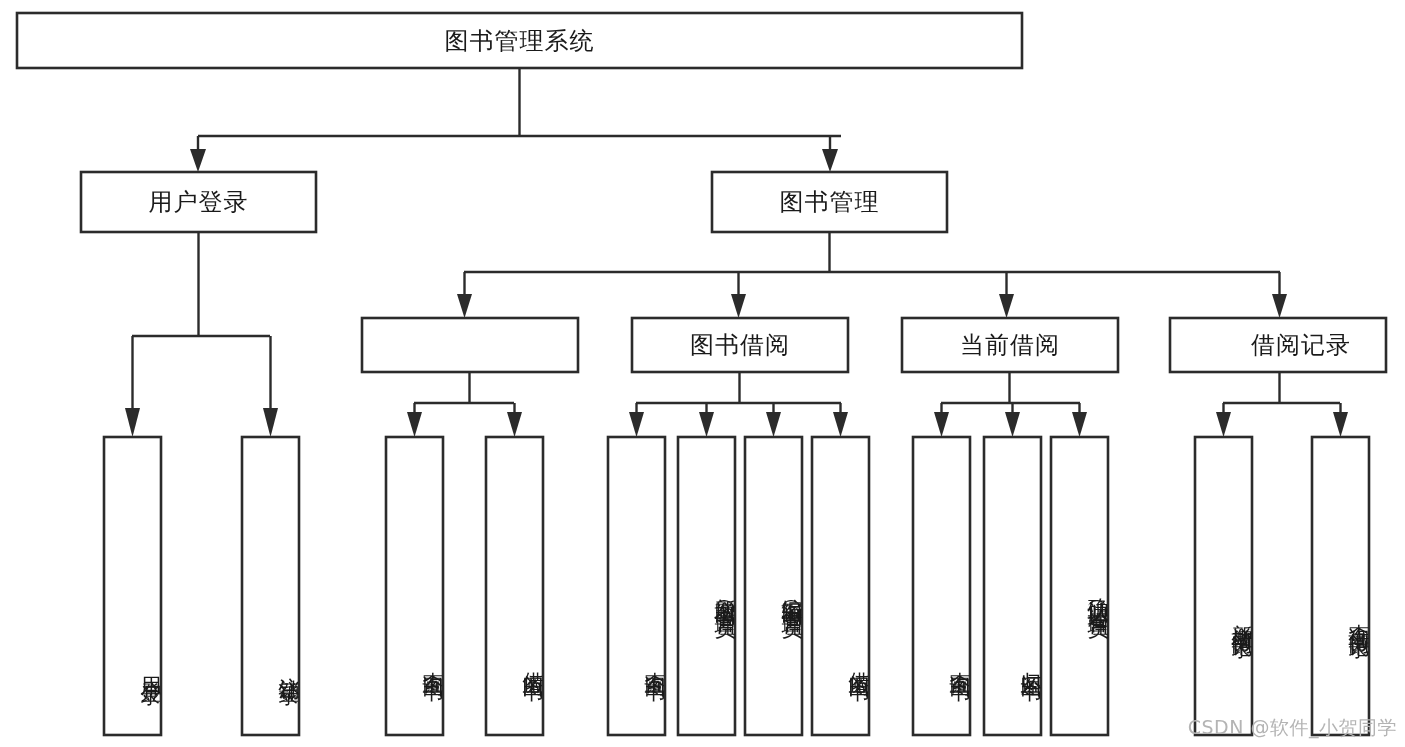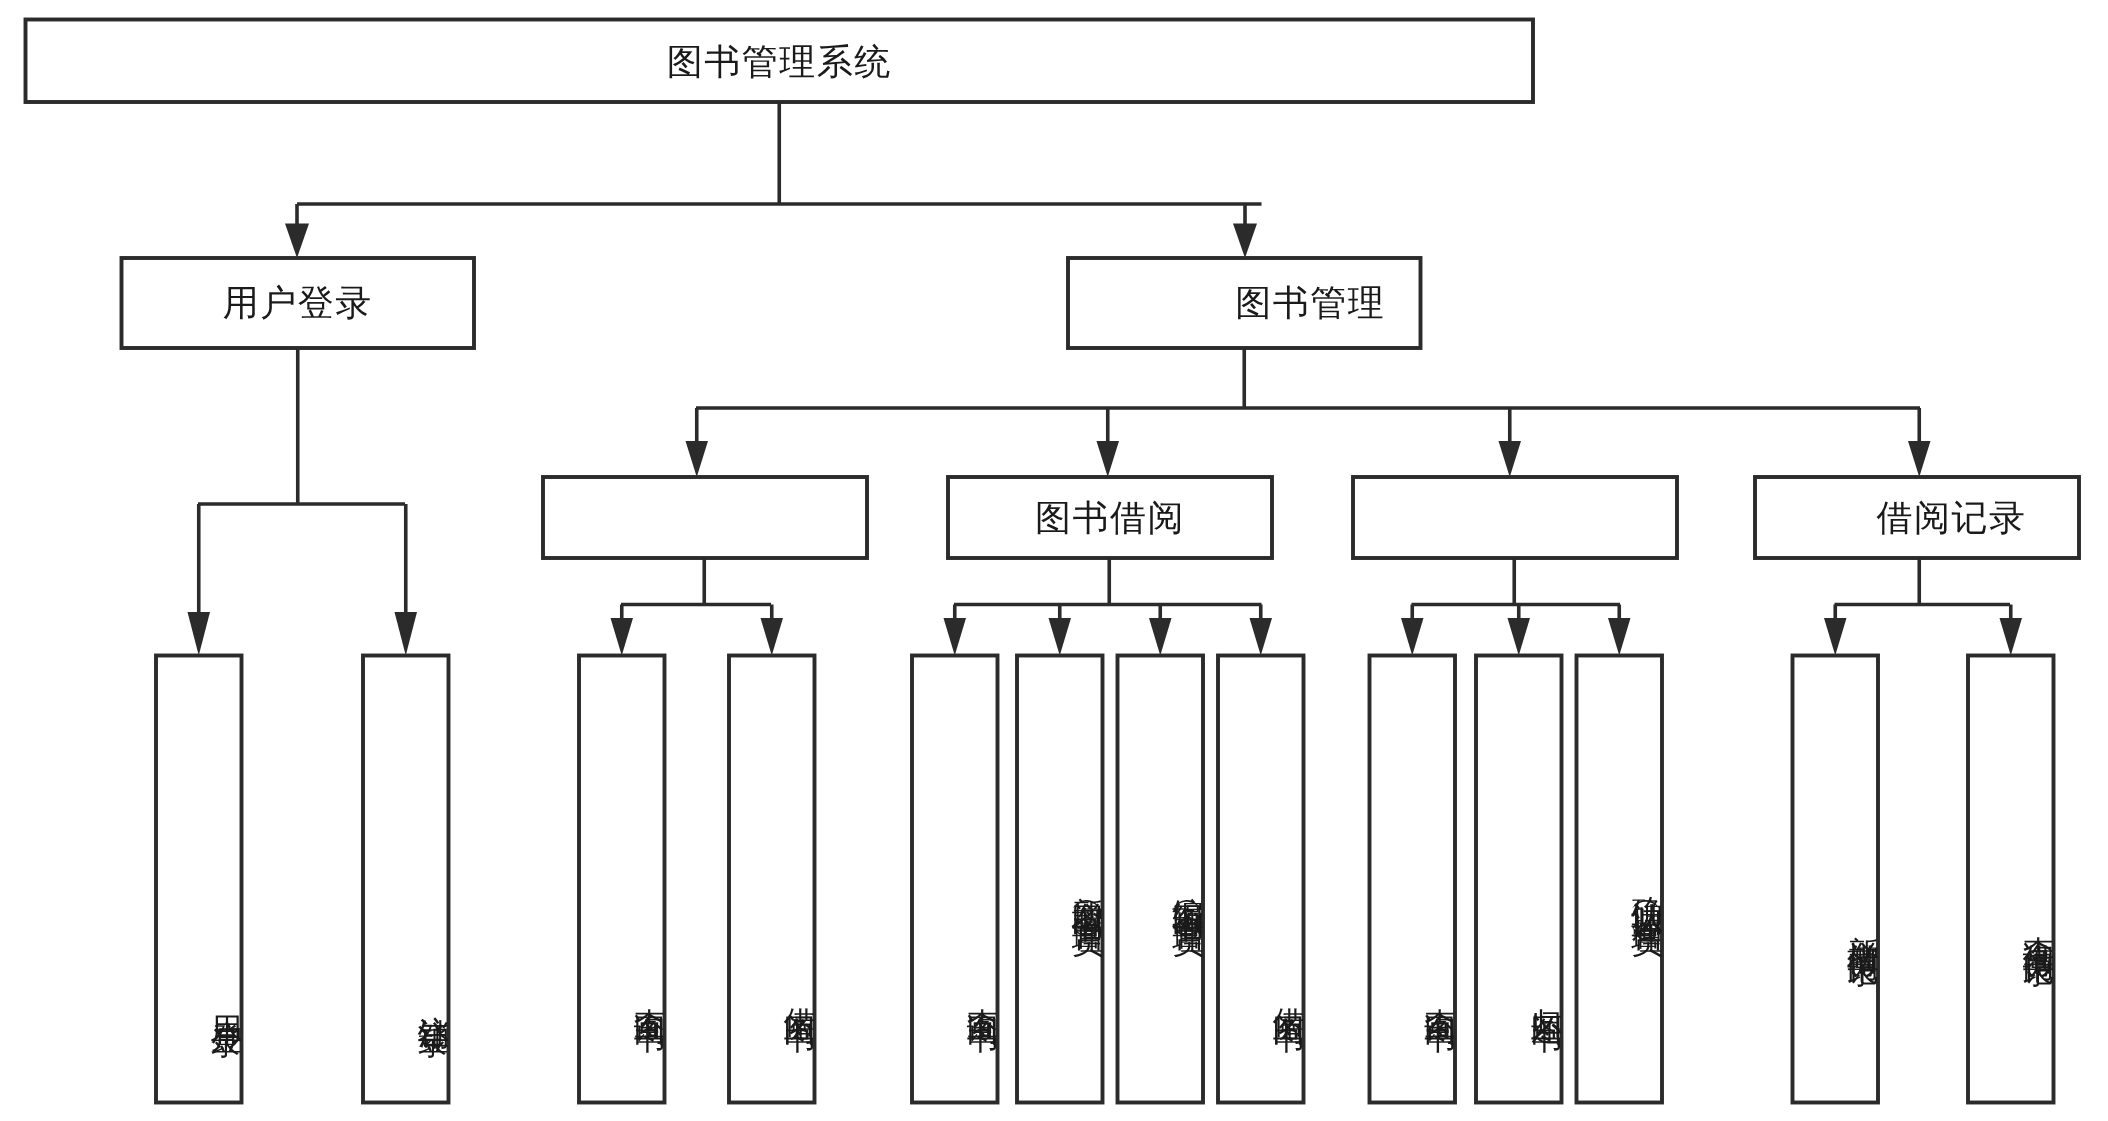--- a/index.html
+++ b/index.html
@@ -190,37 +190,39 @@
     <rect class="node-box" x="984" y="437" width="57" height="298"></rect>
     <rect class="node-box" x="1051" y="437" width="57" height="298"></rect>
 
     <rect class="node-box" x="1195" y="437" width="57" height="298"></rect>
     <rect class="node-box" x="1312" y="437" width="57" height="298"></rect>
   </svg>
 
   <div class="box-label-h" style="left:17px; top:13px; width:1005px; height:55px;">图书管理系统</div>
 
   <div class="box-label-h" style="left:81px; top:172px; width:235px; height:60px;">用户登录</div>
-  <div class="box-label-h" style="left:712px; top:172px; width:235px; height:60px;margin-left:44px;">图书管理</div>
+  <div class="box-label-h" style="left:712px; top:172px; width:235px; height:60px;">图书管理</div>
 
   <div class="box-label-h" style="left:632px; top:318px; width:216px; height:54px;">图书借阅</div>
+  <div class="box-label-h" style="left:902px; top:318px; width:216px; height:54px;">当前借阅</div>
   <div class="box-label-h" style="left:1170px; top:318px; width:216px; height:54px;margin-left:23px;">借阅记录</div>
 
   <div class="leaf-label-wrap" style="left:104px; top:437px; width:57px; height:298px; padding-top:80px;">用户登录</div>
   <div class="leaf-label-wrap" style="left:242px; top:437px; width:57px; height:298px; padding-top:80px;">注销登录</div>
 
   <div class="leaf-label-wrap" style="left:386px; top:437px; width:57px; height:298px; padding-top:75px;">查询图书</div>
   <div class="leaf-label-wrap" style="left:486px; top:437px; width:57px; height:298px; padding-top:75px;">借阅图书</div>
 
   <div class="leaf-label-wrap" style="left:608px; top:437px; width:57px; height:298px; padding-top:75px;">查询图书</div>
   <div class="leaf-label-wrap" style="left:678px; top:437px; width:57px; height:298px; padding-top:8px;">新增图书（管理员）</div>
   <div class="leaf-label-wrap" style="left:745px; top:437px; width:57px; height:298px; padding-top:8px;">编辑图书（管理员）</div>
   <div class="leaf-label-wrap" style="left:812px; top:437px; width:57px; height:298px; padding-top:75px;">借阅图书</div>
 
   <div class="leaf-label-wrap" style="left:913px; top:437px; width:57px; height:298px; padding-top:75px;">查询图书</div>
   <div class="leaf-label-wrap" style="left:984px; top:437px; width:57px; height:298px; padding-top:75px;">归还图书</div>
   <div class="leaf-label-wrap" style="left:1051px; top:437px; width:57px; height:298px; padding-top:8px;">确认归还（管理员）</div>
 
   <div class="leaf-label-wrap" style="left:1195px; top:437px; width:57px; height:298px; padding-top:30px;">新增借阅记录</div>
   <div class="leaf-label-wrap" style="left:1312px; top:437px; width:57px; height:298px; padding-top:30px;">查询借阅记录</div>
 
+  <div id="watermark">CSDN @软件_小贺同学</div>
 
 </div>
 
 </body></html>

